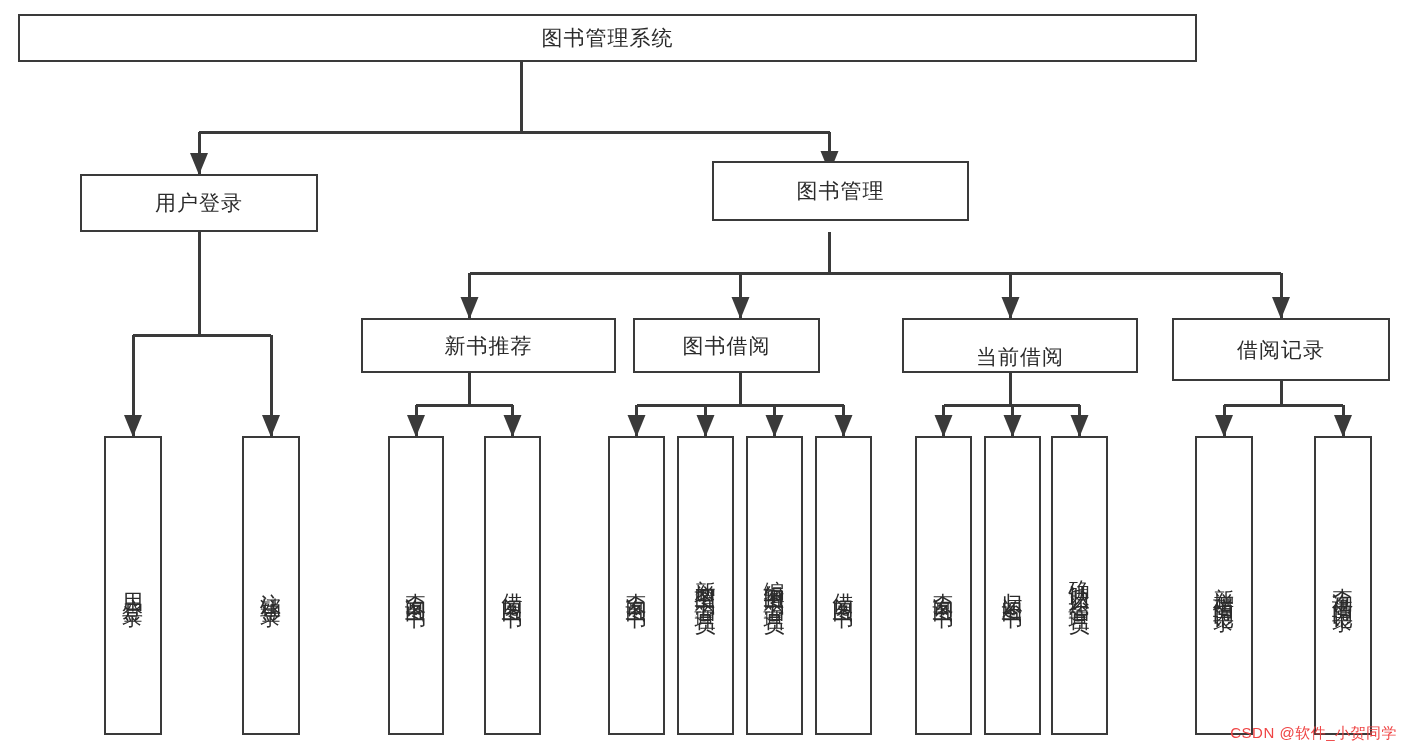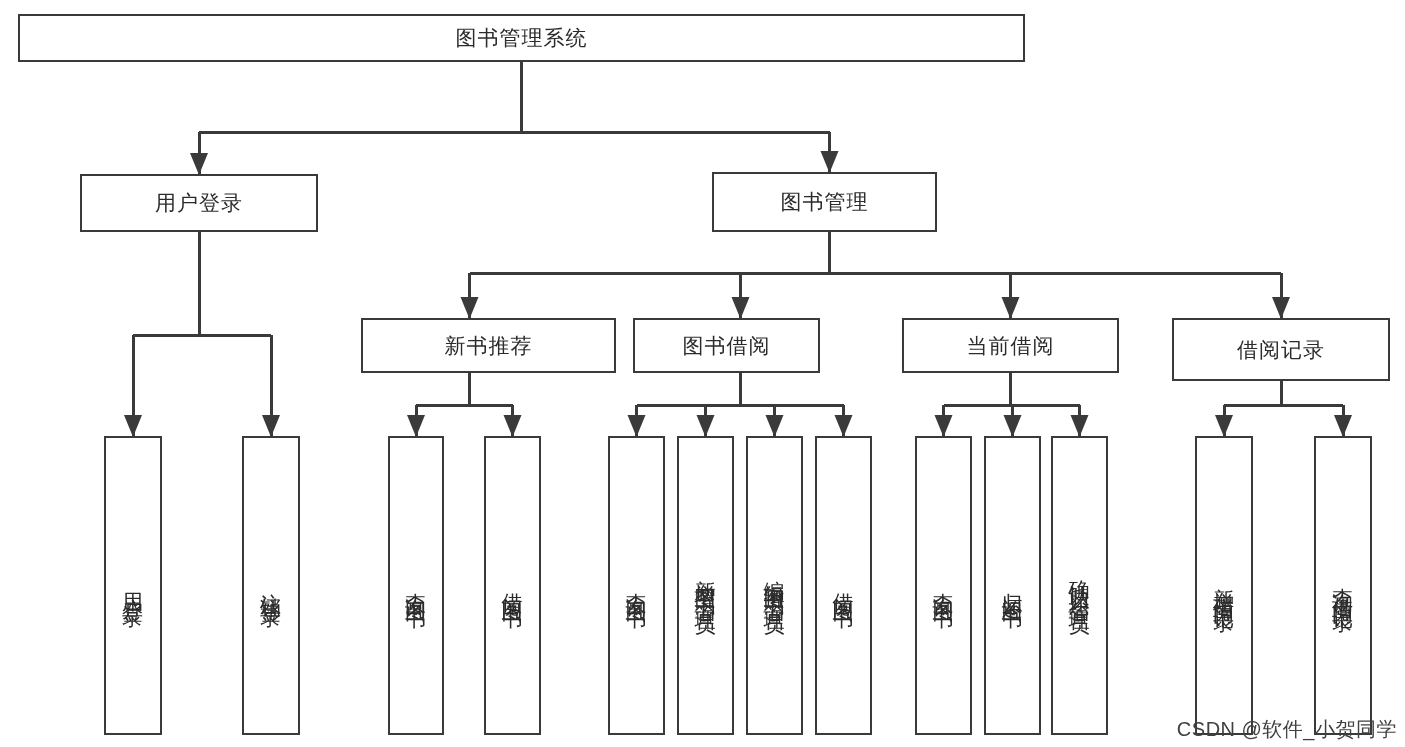--- a/index.html
+++ b/index.html
@@ -50,22 +50,22 @@
     line-height: 1;
     white-space: nowrap;
   }
   .node .htext {
     white-space: nowrap;
   }
   #watermark {
     position: absolute;
     right: 8px;
     bottom: 4px;
-    font-size: 20px;
-    color: #404040;
+    font-size: 15px;
+    color: #ef4444;
     z-index: 5;
     white-space: nowrap;
     letter-spacing: 0.5px;
   }
 </style>
 </head>
 <body>
 
 <div id="canvas">
   <svg id="edges" viewBox="0 0 1405 747">
@@ -116,36 +116,36 @@
       <line x1="1079.5" y1="405" x2="1079.5" y2="436" stroke="#3a3a3a" stroke-width="3" shape-rendering="crispEdges"></line>
       <path d="M 1070.5 415 L 1088.5 415 L 1079.5 437 Z" fill="#3a3a3a"></path>
       <line x1="1281" y1="373" x2="1281" y2="405" stroke="#3a3a3a" stroke-width="3" shape-rendering="crispEdges"></line>
       <line x1="1224" y1="405" x2="1343" y2="405" stroke="#3a3a3a" stroke-width="3" shape-rendering="crispEdges"></line>
       <line x1="1224" y1="405" x2="1224" y2="436" stroke="#3a3a3a" stroke-width="3" shape-rendering="crispEdges"></line>
       <path d="M 1215 415 L 1233 415 L 1224 437 Z" fill="#3a3a3a"></path>
       <line x1="1343" y1="405" x2="1343" y2="436" stroke="#3a3a3a" stroke-width="3" shape-rendering="crispEdges"></line>
       <path d="M 1334 415 L 1352 415 L 1343 437 Z" fill="#3a3a3a"></path>
     </svg>
   <div id="nodes-layer">
-      <div class="node h" style="left: 18px; top: 14px; width: 1007px; height: 48px;">
+      <div class="node h" style="left: 18px; top: 14px; width: 1179px; height: 48px;">
         <span class="htext">图书管理系统</span>
       </div>
       <div class="node h" style="left: 80px; top: 174px; width: 238px; height: 58px;">
         <span class="htext">用户登录</span>
       </div>
-      <div class="node h" style="left: 712px; top: 172px; width: 225px; height: 60px;">
+      <div class="node h" style="left: 712px; top: 161px; width: 257px; height: 60px;">
         <span class="htext">图书管理</span>
       </div>
       <div class="node h" style="left: 361px; top: 318px; width: 255px; height: 55px;">
         <span class="htext">新书推荐</span>
       </div>
       <div class="node h" style="left: 633px; top: 318px; width: 187px; height: 55px;">
         <span class="htext">图书借阅</span>
       </div>
-      <div class="node h" style="left: 902px; top: 318px; width: 217px; height: 55px;">
+      <div class="node h" style="left: 902px; top: 318px; width: 236px; height: 55px; align-items: flex-end;">
         <span class="htext">当前借阅</span>
       </div>
       <div class="node h" style="left: 1172px; top: 318px; width: 218px; height: 63px;">
         <span class="htext">借阅记录</span>
       </div>
       <div class="node v" style="left: 104px; top: 436px; width: 58px; height: 299px;">
         <span class="vtext">用户登录</span>
       </div>
       <div class="node v" style="left: 242px; top: 436px; width: 58px; height: 299px;">
         <span class="vtext">注销登录</span>

